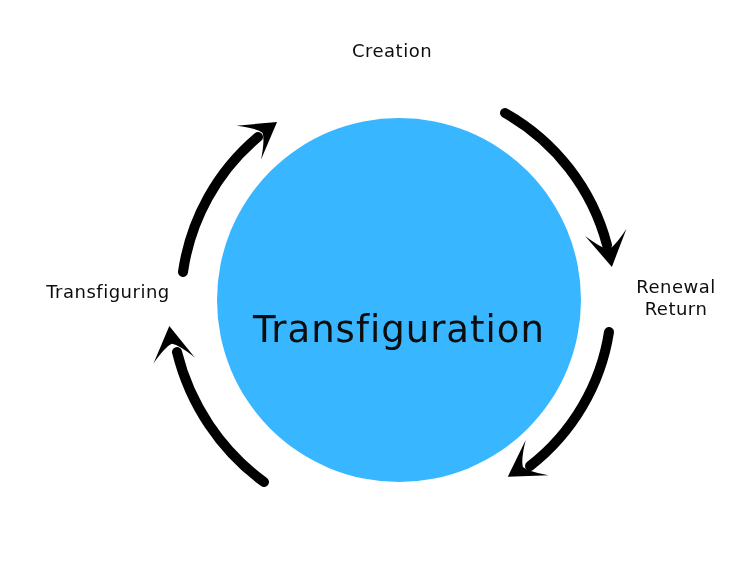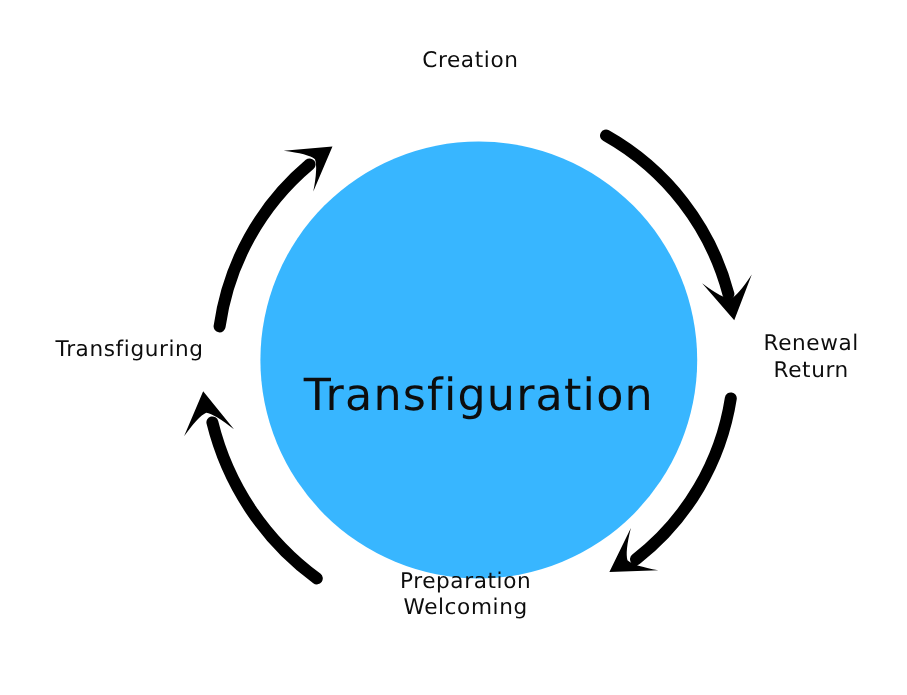--- a/index.html
+++ b/index.html
@@ -86,24 +86,20 @@
 
   <div class="label" style="left:392px; top:40px;">
     <span>Creation</span>
   </div>
 
   <div class="label" style="left:676px; top:276px;">
     <span>Renewal</span>
     <span>Return</span>
   </div>
 
-  <div class="label" style="left:388px; top:474px;">
-    <span>Preparation</span>
-    <span>Welcoming</span>
-  </div>
 
   <div class="label" style="left:108px; top:281px;">
     <span>Transfiguring</span>
     <span></span>
   </div>
 
   <div class="center-label" style="left:399px; top:297px;">Transfiguration</div>
 
 </div>
 

